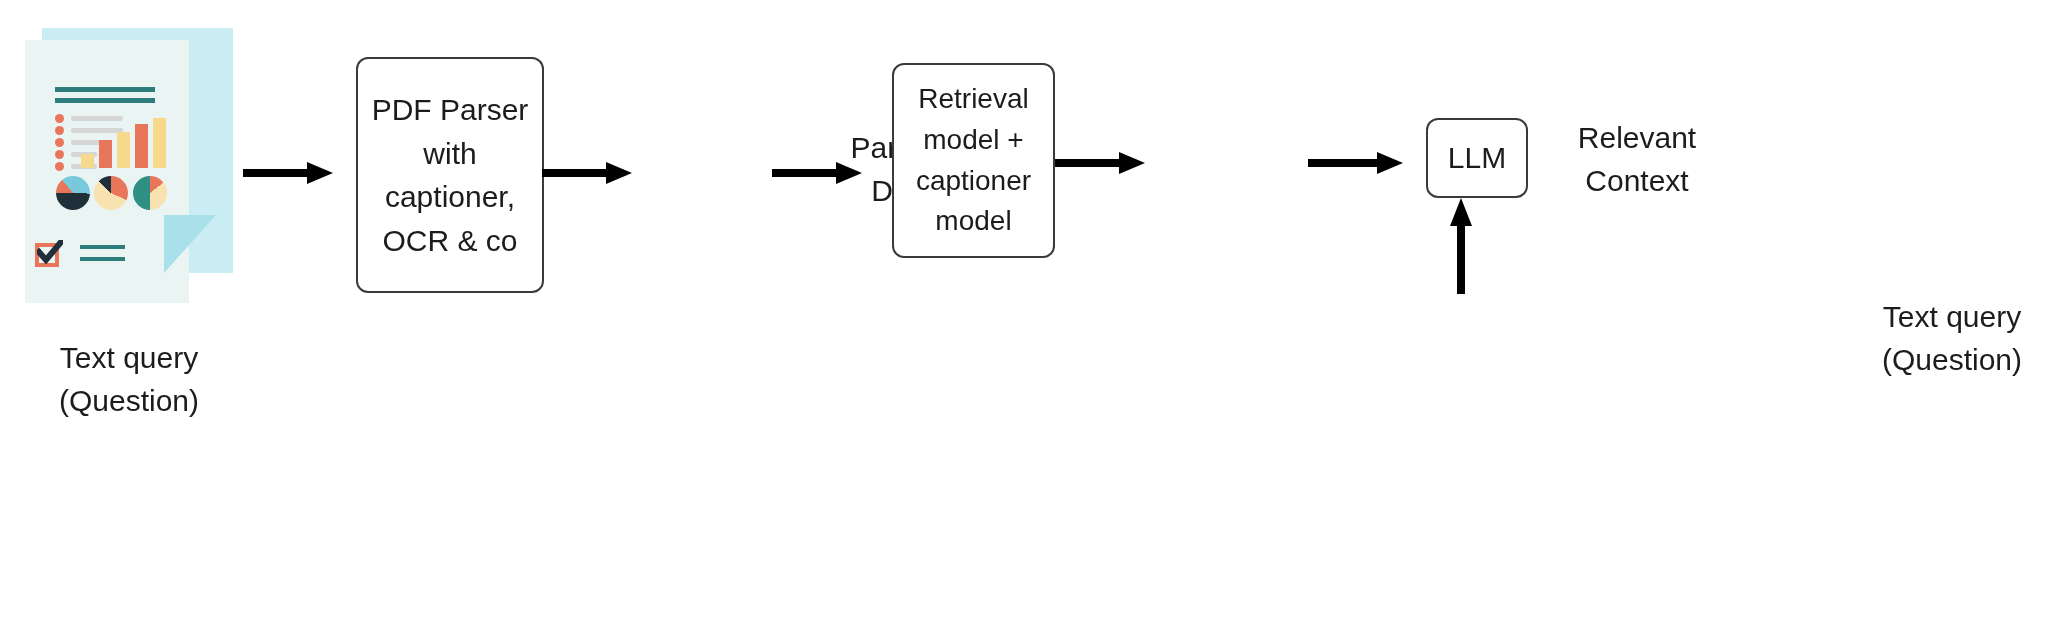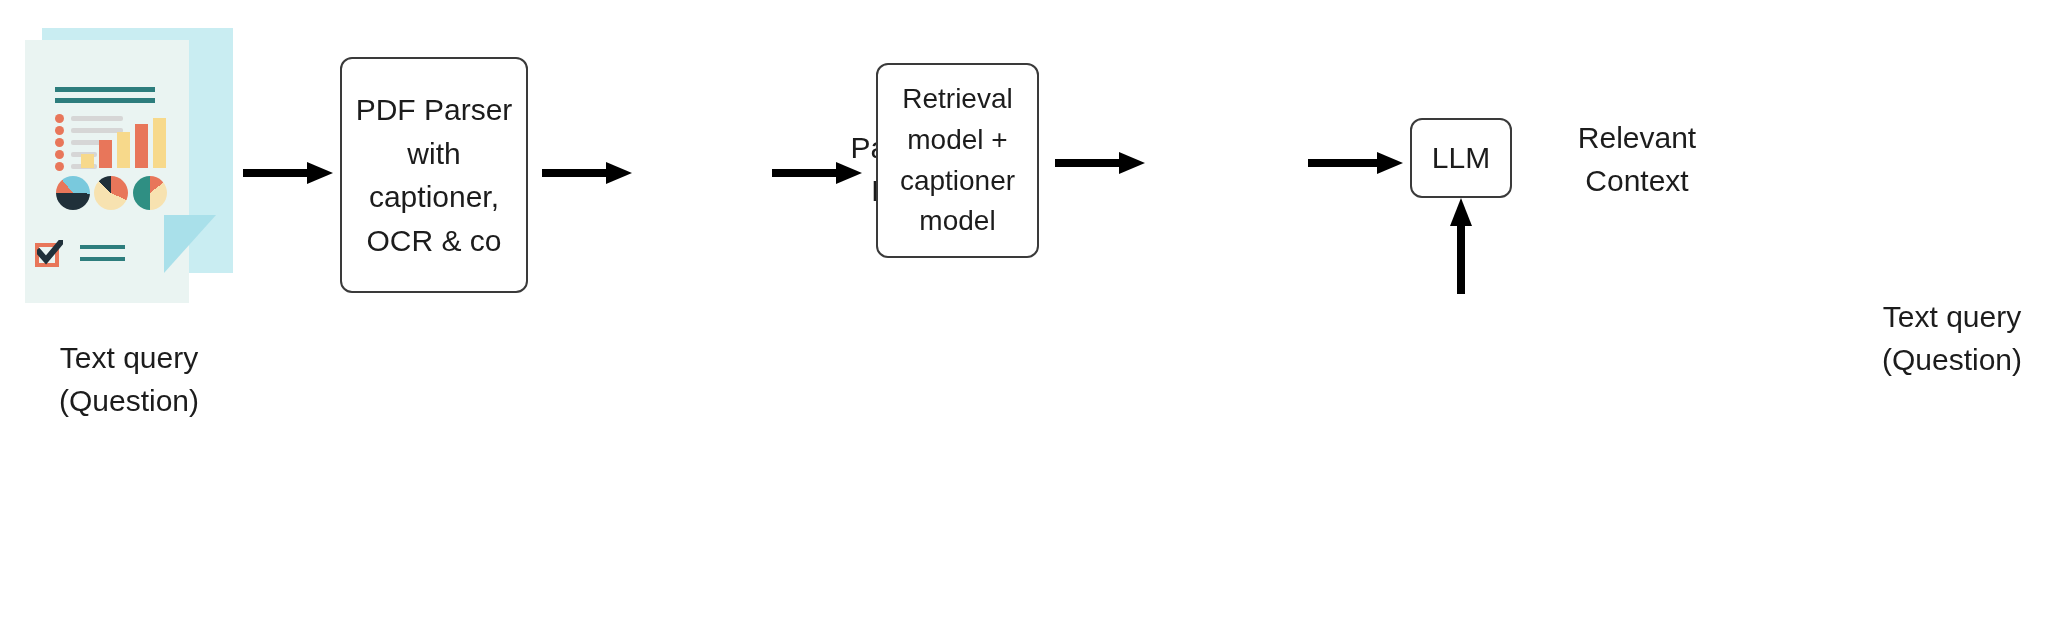--- a/index.html
+++ b/index.html
@@ -114,20 +114,21 @@
     box-sizing: border-box;
     border: 2px solid #3a3a3a;
     border-radius: 12px;
     background: #ffffff;
     display: flex;
     align-items: center;
     justify-content: center;
     text-align: center;
     color: #1c1c1c;
     line-height: 1.45;
+    margin-left: 16px;
   }
   .node-box .box-text {
     padding: 0 8px;
     white-space: pre-line;
   }
 
   #box-pdf-parser {
     left: 340px;
     top: 57px;
     width: 188px;

